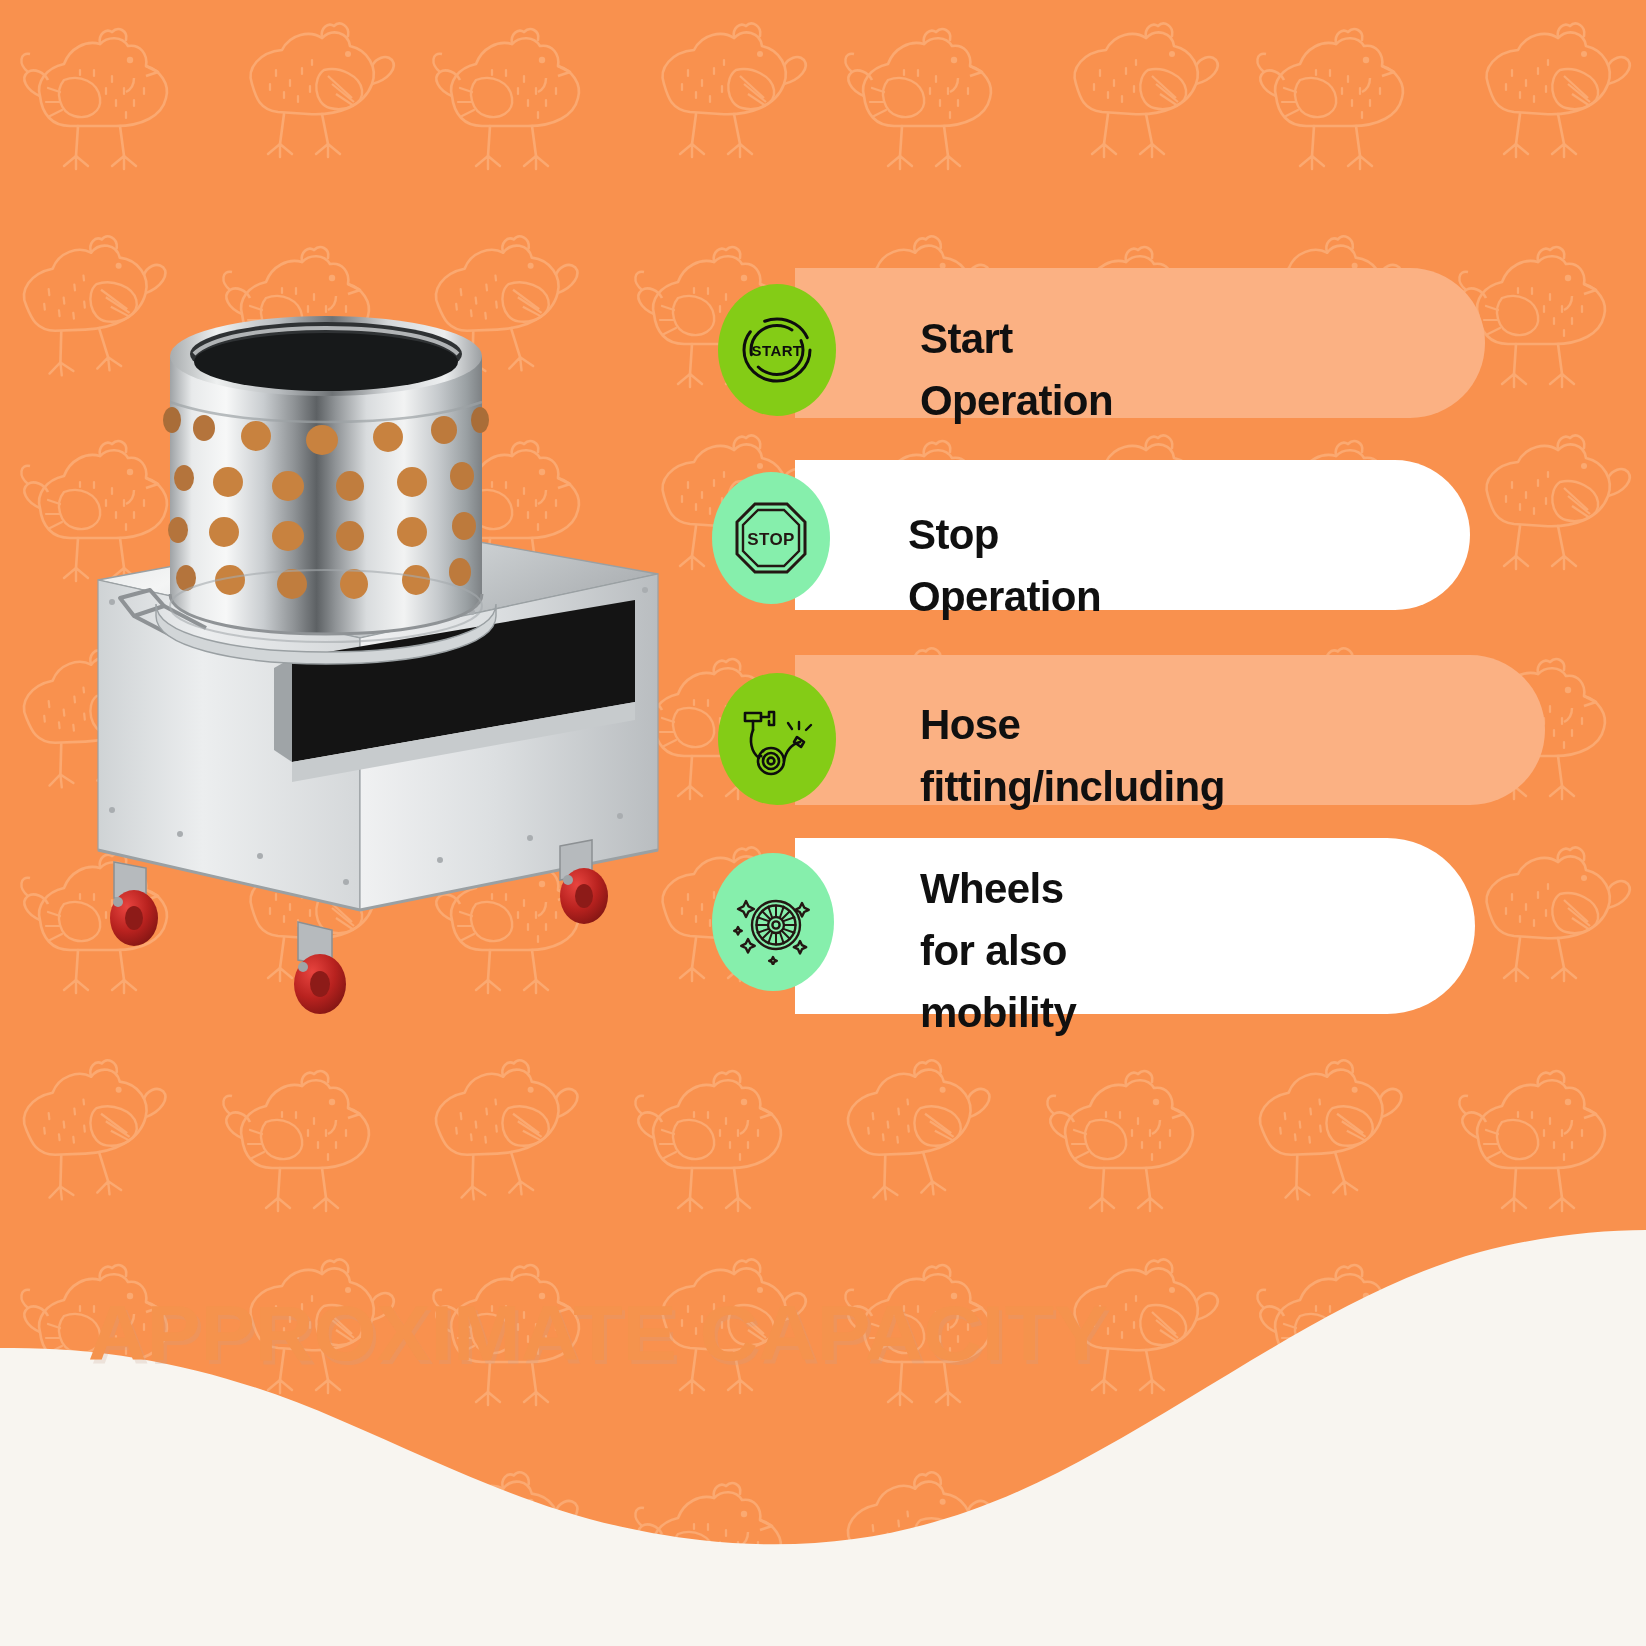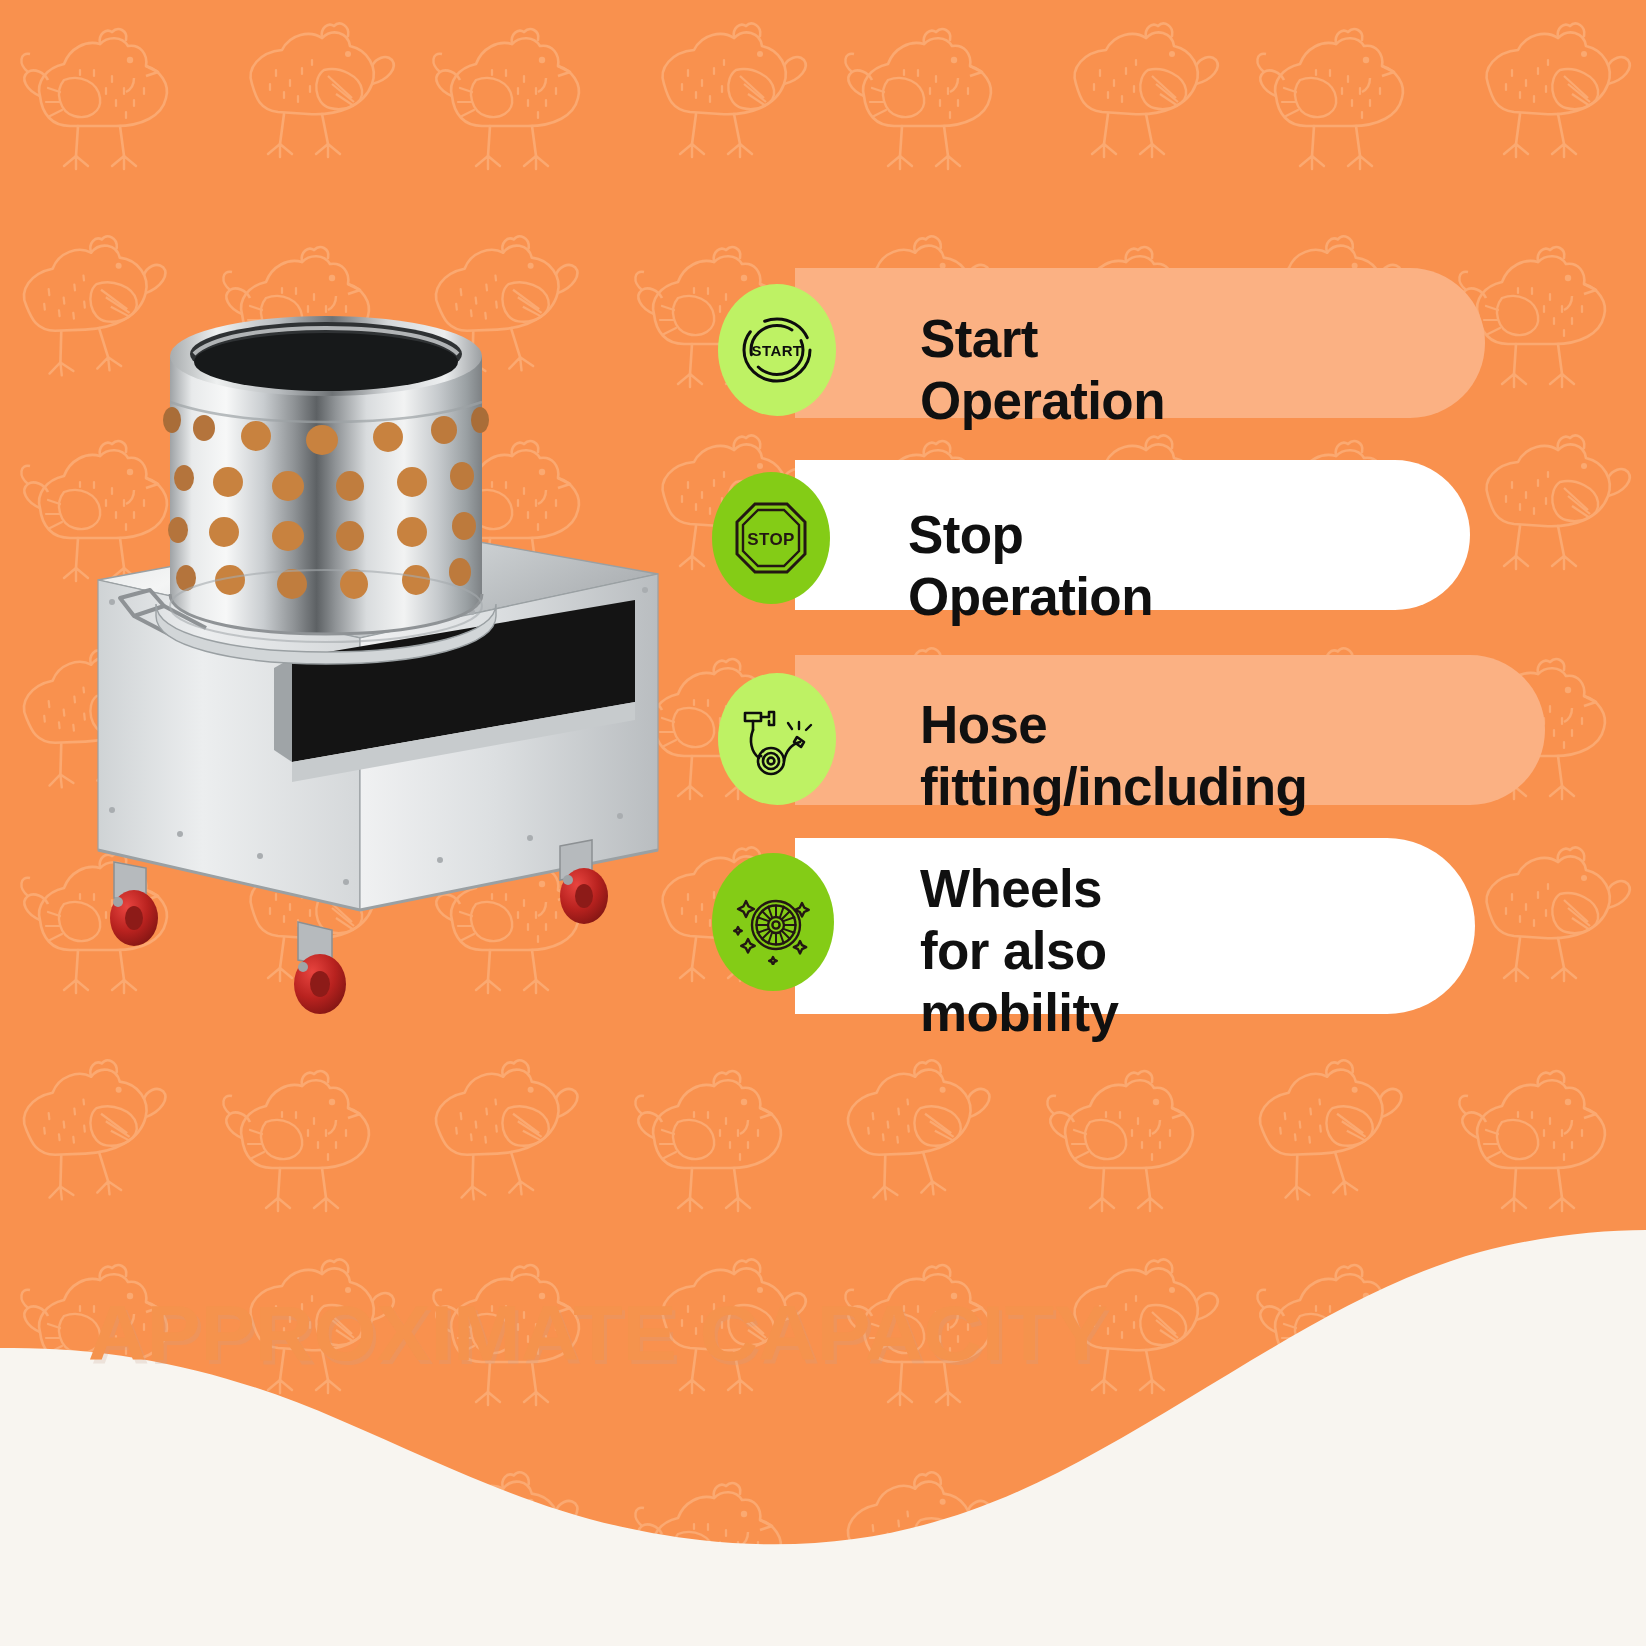--- a/index.html
+++ b/index.html
@@ -24,26 +24,26 @@
   
   .features{position:absolute;left:0;top:0;width:1646px;height:1100px;}
   .frow{position:absolute;}
   .pill{position:absolute;height:150px;border-radius:0 75px 75px 0;}
   .pill.peach{background:#FBB183;}
   .pill.white{background:#FFFFFF;}
   .icon-circle{
     position:absolute;width:118px;height:132px;border-radius:50%;
     display:flex;align-items:center;justify-content:center;
   }
-  .icon-circle.white{background:#bef264;}
-  .icon-circle.peach{background:#84cc16;}
+  .icon-circle.white{background:#84cc16;}
+  .icon-circle.peach{background:#86efac;}
   .flabel{
     position:absolute;color:#101010;
     font-family:"Liberation Sans", sans-serif;
-    font-size:53px;font-weight:700;letter-spacing:-0.6px;
+    font-size:42px;font-weight:700;letter-spacing:-0.6px;
     line-height:62px;white-space:pre-line;
   }
 
   
   .capacity{position:absolute;left:88px;top:1290px;width:1500px;}
   .cap-title{
     font-family:"Liberation Sans Narrow","Liberation Sans",sans-serif;
     font-size:78px;font-weight:700;color:#F5934D;
     letter-spacing:0px;line-height:86px;margin:0;
     transform:scaleX(1.04);transform-origin:left center;

